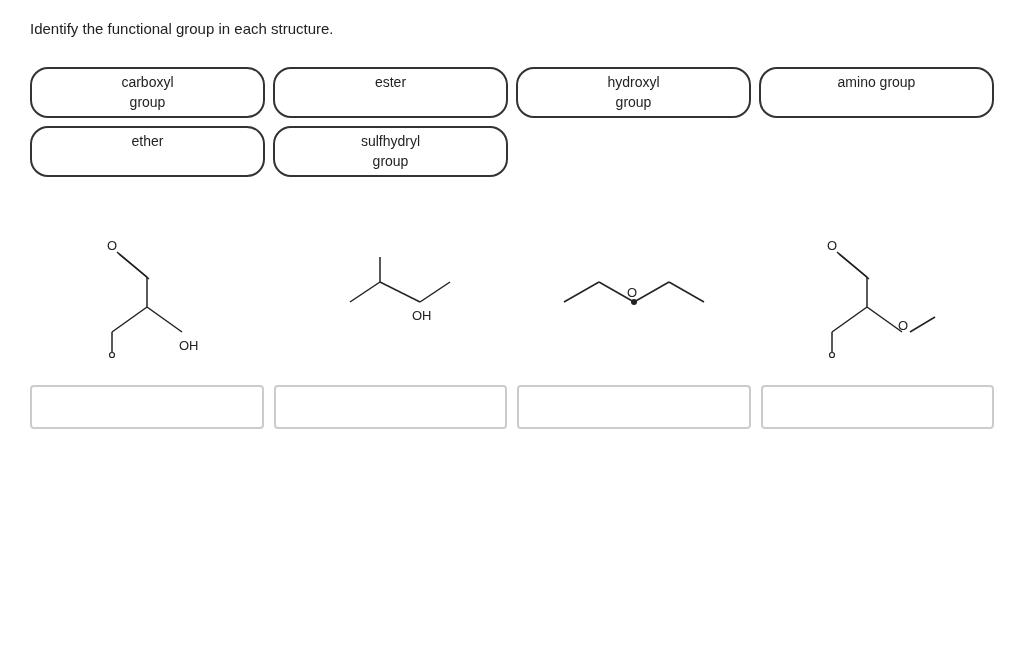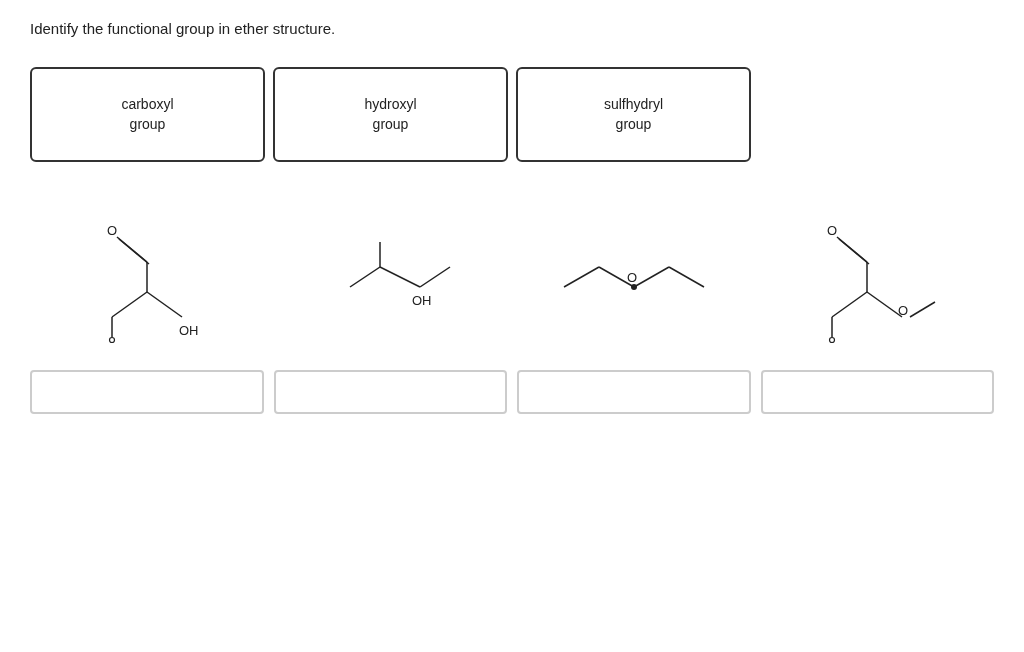--- a/index.html
+++ b/index.html
@@ -15,22 +15,22 @@
       margin-bottom: 30px;
     }
     .answer-grid {
       display: grid;
       grid-template-columns: repeat(4, 1fr);
       gap: 8px;
       margin-bottom: 10px;
     }
     .answer-box {
       border: 2px solid #333;
-      border-radius: 6px;
-      padding: 26px 10px;
+      border-radius: 18px;
+      padding: 4px 10px;
       text-align: center;
       font-size: 14px;
       line-height: 1.4;
       background: #fff;
       cursor: pointer;
     }
     .structures-grid {
       display: grid;
       grid-template-columns: repeat(4, 1fr);
       gap: 10px;
@@ -57,25 +57,28 @@
       background: #fff;
     }
     svg text {
       font-family: Arial, sans-serif;
       font-size: 13px;
     }
   </style>
 </head>
 <body>
 
-<p class="instruction">Identify the functional group in ether structure.</p>
+<p class="instruction">Identify the functional group in each structure.</p>
 
 <div class="answer-grid">
   <div class="answer-box">carboxyl<br>group</div>
+  <div class="answer-box">ester</div>
   <div class="answer-box">hydroxyl<br>group</div>
+  <div class="answer-box">amino group</div>
+  <div class="answer-box">ether</div>
   <div class="answer-box">sulfhydryl<br>group</div>
 </div>
 
 <div class="structures-grid">
 
   <div class="structure-cell">
     <div class="structure-drawing">
 
       <svg width="180" height="150" viewBox="0 0 180 150">
 

